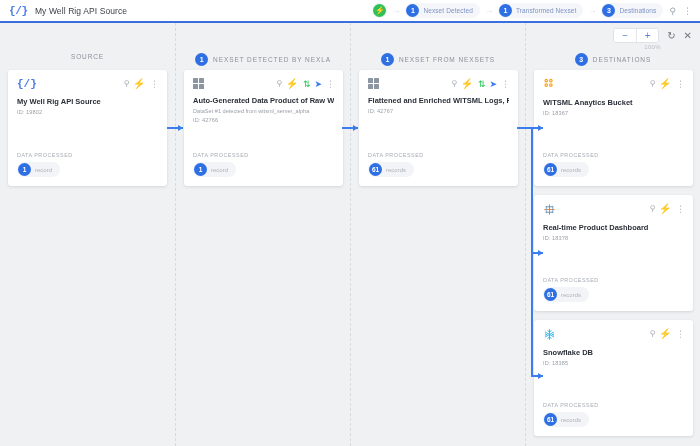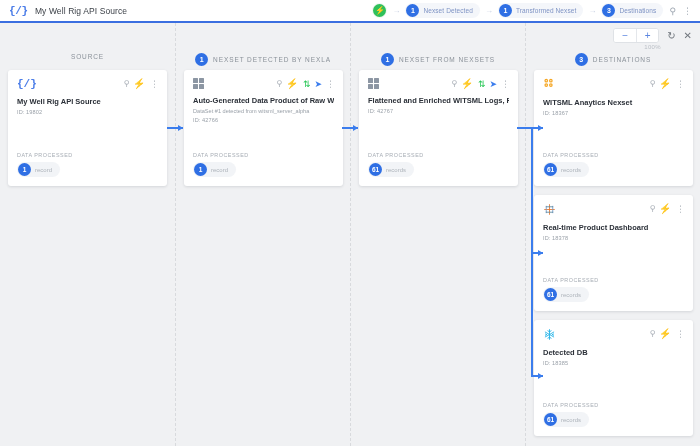--- a/index.html
+++ b/index.html
@@ -310,21 +310,21 @@
               <circle cx="6" cy="13" r="1.1" fill="#fff"></circle>
               <circle cx="14.5" cy="13" r="1.1" fill="#fff"></circle>
             </svg>
           </span>
           <span class="card-icons">
             <span class="ci ci-search">⚲</span>
             <span class="ci ci-bolt">⚡</span>
             <span class="ci ci-kebab">⋮</span>
           </span>
         </div>
-        <div class="card-title">WITSML Anaytics Nexset</div>
+        <div class="card-title">WITSML Anaytics Bucket</div>
         <div class="card-id">ID: 18367</div>
         <div class="dp-wrap">
           <div class="dp-label">DATA PROCESSED</div>
           <div class="dp-pill">
             <span class="dp-badge">61</span>
             <span class="dp-unit">records</span>
           </div>
         </div>
       </div>
 
@@ -377,21 +377,21 @@
                   <line x1="19.4" y1="13.4" x2="17.2" y2="12.2"></line>
               </g>
             </svg>
           </span>
           <span class="card-icons">
             <span class="ci ci-search">⚲</span>
             <span class="ci ci-bolt">⚡</span>
             <span class="ci ci-kebab">⋮</span>
           </span>
         </div>
-        <div class="card-title">Detected DB</div>
+        <div class="card-title">Snowflake DB</div>
         <div class="card-id">ID: 18385</div>
         <div class="dp-wrap">
           <div class="dp-label">DATA PROCESSED</div>
           <div class="dp-pill">
             <span class="dp-badge">61</span>
             <span class="dp-unit">records</span>
           </div>
         </div>
       </div>
     </div>

